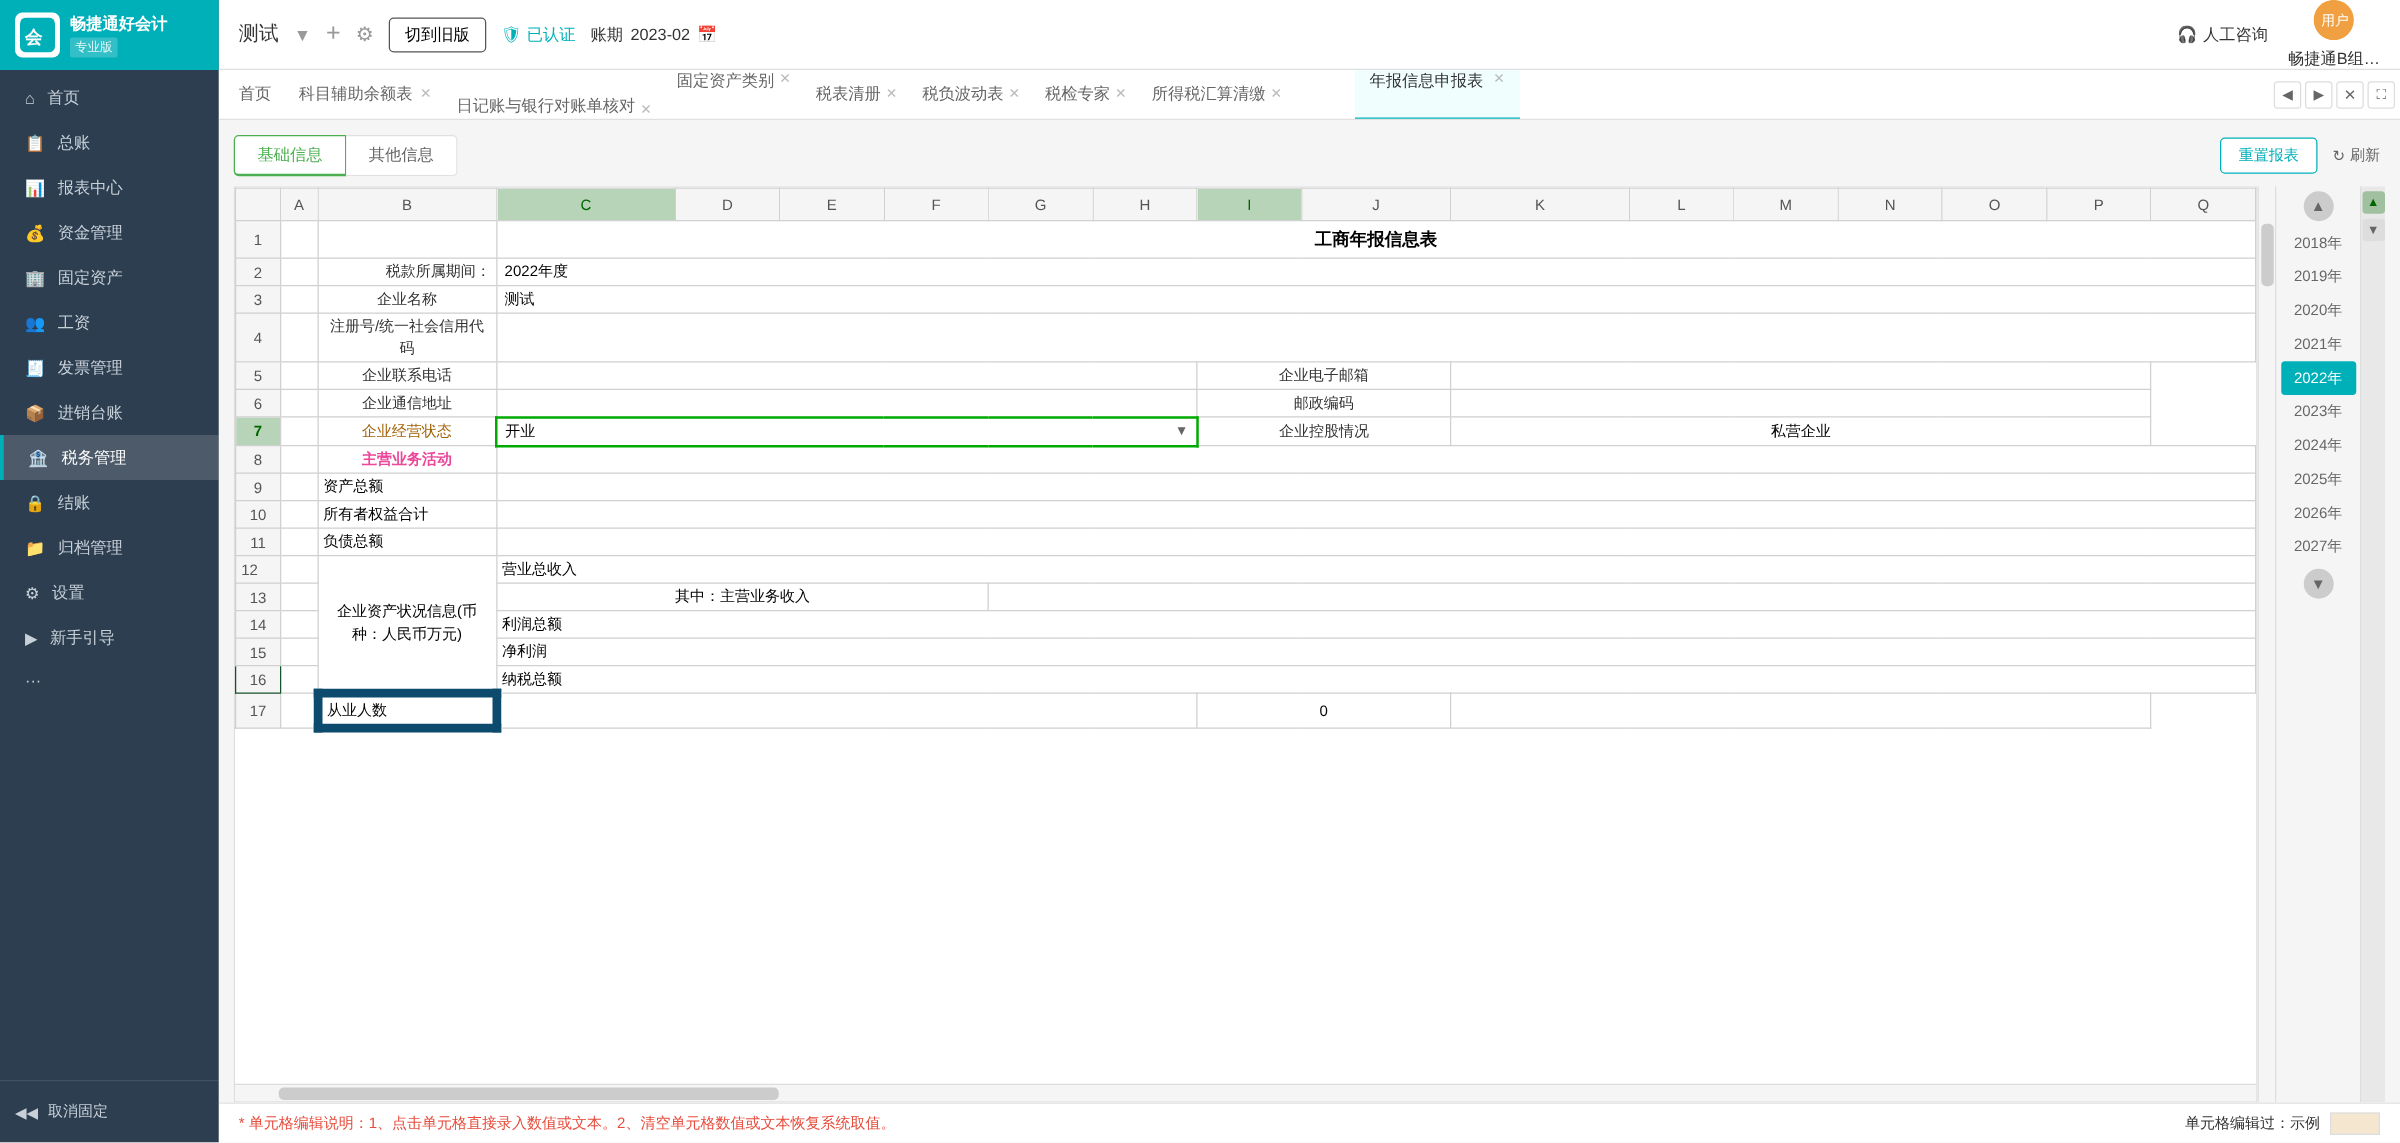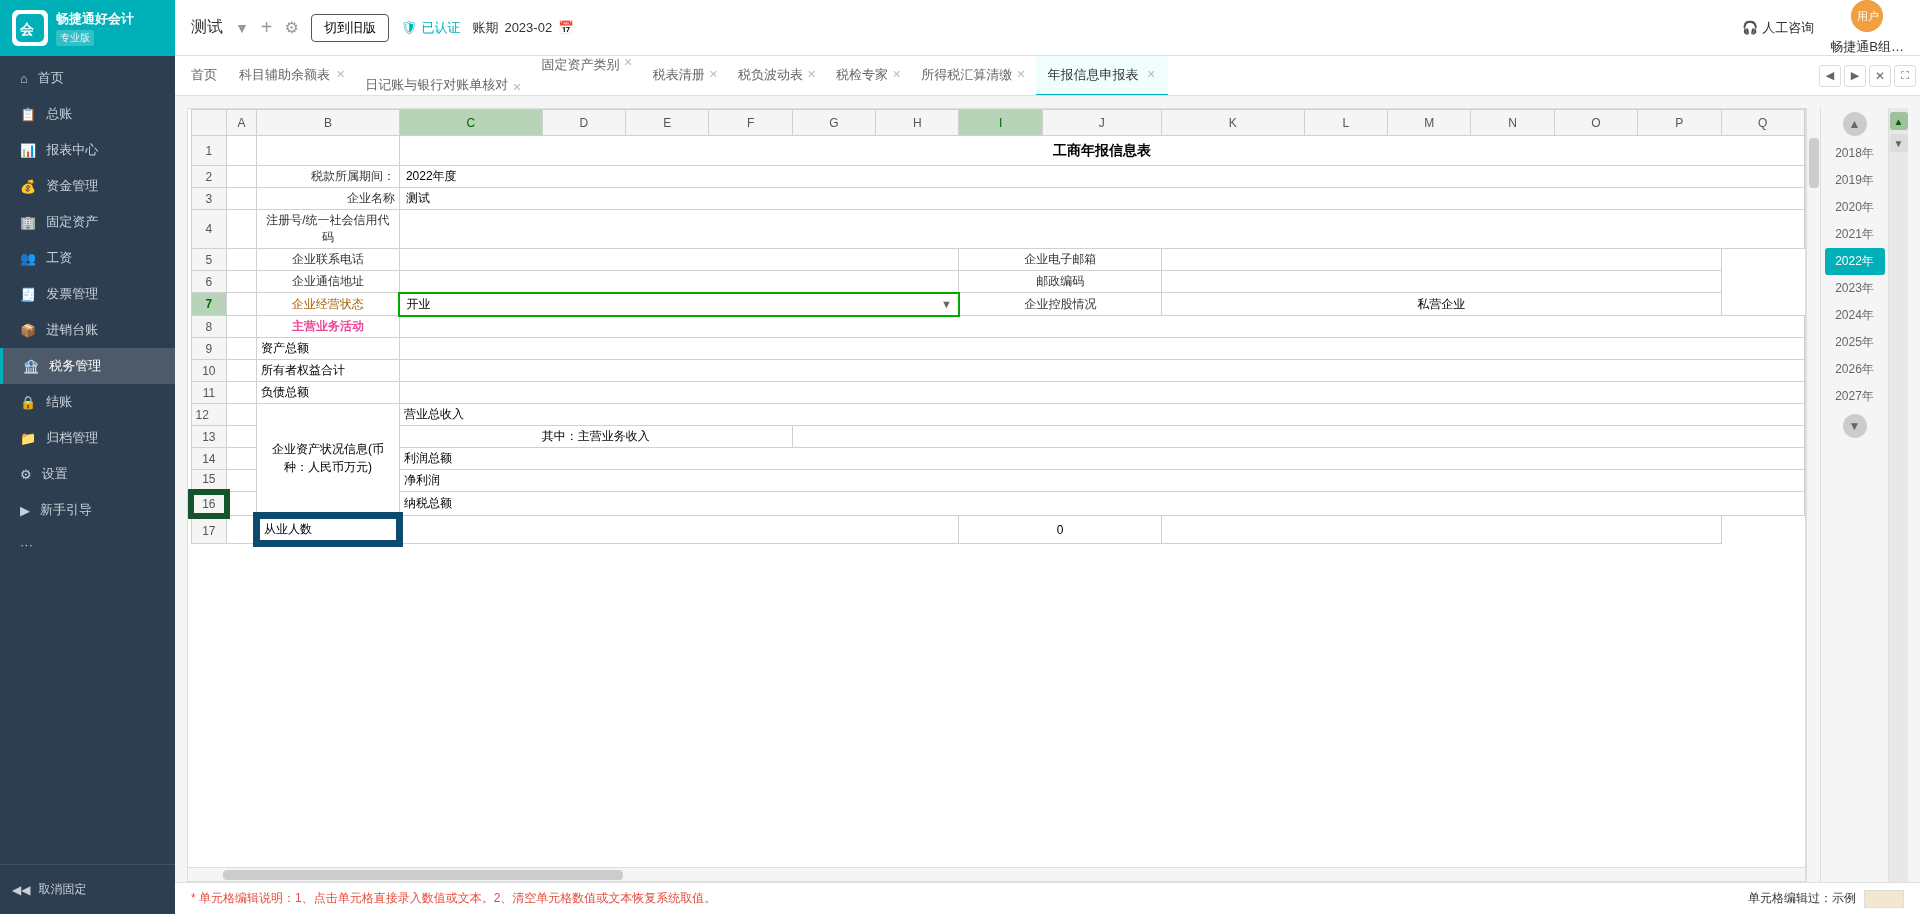--- a/index.html
+++ b/index.html
@@ -148,36 +148,53 @@
       <span style="color:#bbb; font-size:11px; cursor:pointer;">✕</span>
     </div>
     <div style="display:flex; align-items:center; gap:4px; padding:0 10px; height:40px; cursor:pointer; color:#666; font-size:13px; white-space:nowrap; border-bottom:2px solid transparent;">
       <span>税检专家</span>
       <span style="color:#bbb; font-size:11px; cursor:pointer;">✕</span>
     </div>
     <div style="display:flex; align-items:center; gap:4px; padding:0 10px; height:40px; cursor:pointer; color:#666; font-size:13px; white-space:nowrap; border-bottom:2px solid transparent;">
       <span>所得税汇算清缴</span>
       <span style="color:#bbb; font-size:11px; cursor:pointer;">✕</span>
     </div>
-    <div style="display:flex; align-items:center; gap:4px; padding:0 12px; height:40px; cursor:pointer; color:#333; font-size:13px; white-space:nowrap; border-bottom:2px solid #00b0b9; background:#f0fffe; font-weight:500;">
+    <div style="display:flex; gap:4px; padding:0 12px; height:40px; cursor:pointer; color:#333; font-size:13px; white-space:nowrap; border-bottom:2px solid #00b0b9; background:#f0fffe; font-weight:500;margin-left:48px;">
       <span>年报信息申报表</span>
       <span style="color:#bbb; font-size:11px; cursor:pointer; margin-left:4px;">✕</span>
     </div>
     <div style="margin-left:auto; display:flex; align-items:center; gap:3px;">
       <div style="width:22px; height:22px; border:1px solid #ddd; border-radius:3px; cursor:pointer; display:flex; align-items:center; justify-content:center; color:#666; font-size:11px;">◀</div>
       <div style="width:22px; height:22px; border:1px solid #ddd; border-radius:3px; cursor:pointer; display:flex; align-items:center; justify-content:center; color:#666; font-size:11px;">▶</div>
       <div style="width:22px; height:22px; border:1px solid #ddd; border-radius:3px; cursor:pointer; display:flex; align-items:center; justify-content:center; color:#666; font-size:12px;">✕</div>
       <div style="width:22px; height:22px; border:1px solid #ddd; border-radius:3px; cursor:pointer; display:flex; align-items:center; justify-content:center; color:#666; font-size:11px;">⛶</div>
     </div>
   </div>
 
   <div style="flex:1; display:flex; overflow:hidden; background:#f5f5f5;">
 
     <div style="flex:1; display:flex; flex-direction:column; overflow:hidden; padding:12px 12px 0 12px;">
 
+      <div style="display:flex; align-items:center; justify-content:space-between; margin-bottom:8px;">
+        <div style="display:flex;">
+          <div style="padding:6px 18px; font-size:13px; cursor:pointer; border:1px solid #4caf50; border-bottom:2px solid #4caf50; background:#fff; color:#4caf50; font-weight:500; border-radius:4px 0 0 4px;">
+            <span>基础信息</span>
+          </div>
+          <div style="padding:6px 18px; font-size:13px; cursor:pointer; border:1px solid #e0e0e0; border-left:none; background:#fff; color:#666; border-radius:0 4px 4px 0;">
+            <span>其他信息</span>
+          </div>
+        </div>
+        <div style="display:flex; gap:8px; align-items:center;">
+          <button style="padding:5px 14px; border:1px solid #00b0b9; border-radius:4px; color:#00b0b9; background:#fff; cursor:pointer; font-size:12px;">重置报表</button>
+          <button style="display:flex; align-items:center; gap:4px; color:#666; cursor:pointer; font-size:12px; background:none; border:none; padding:4px;">
+            <span>↻</span>
+            <span>刷新</span>
+          </button>
+        </div>
+      </div>
 
       <div style="flex:1; display:flex; overflow:hidden; gap:0;">
 
         <div style="flex:1; display:flex; flex-direction:column; overflow:hidden; background:#fff; border:1px solid #ddd;">
 
           <div style="flex:1; overflow:auto; position:relative;">
             <table style="border-collapse:collapse; font-size:12px; min-width:100%;">
 
               <thead>
                 <tr>
@@ -215,21 +232,21 @@
                 <tr>
                   <td style="background:#f5f5f5; text-align:center; color:#555; border:1px solid #d0d0d0; padding:2px 4px; font-size:12px;">2</td>
                   <td style="border:1px solid #d0d0d0; padding:2px 4px;"></td>
                   <td style="border:1px solid #d0d0d0; padding:2px 4px; text-align:right; color:#333; font-size:12px;">税款所属期间：</td>
                   <td colspan="15" style="border:1px solid #d0d0d0; padding:2px 6px; font-size:12px;">2022年度</td>
                 </tr>
 
                 <tr>
                   <td style="background:#f5f5f5; text-align:center; color:#555; border:1px solid #d0d0d0; padding:2px 4px; font-size:12px;">3</td>
                   <td style="border:1px solid #d0d0d0; padding:2px 4px;"></td>
-                  <td style="border:1px solid #d0d0d0; padding:2px 4px; text-align:right; color:#333; font-size:12px;">企业名称</td>
+                  <td style="border:1px solid #d0d0d0; padding:2px 4px; text-align:center; color:#333; font-size:12px;">企业名称</td>
                   <td colspan="15" style="border:1px solid #d0d0d0; padding:2px 6px; font-size:12px;">测试</td>
                 </tr>
 
                 <tr>
                   <td style="background:#f5f5f5; text-align:center; color:#555; border:1px solid #d0d0d0; padding:2px 4px; font-size:12px;">4</td>
                   <td style="border:1px solid #d0d0d0; padding:2px 4px;"></td>
                   <td style="border:1px solid #d0d0d0; padding:2px 4px; text-align:center; color:#333; font-size:12px;">注册号/统一社会信用代码</td>
                   <td colspan="15" style="border:1px solid #d0d0d0; padding:2px 6px;"></td>
                 </tr>
 
@@ -314,21 +331,21 @@
                   <td colspan="15" style="border:1px solid #d0d0d0; padding:2px 4px; font-size:12px;">利润总额</td>
                 </tr>
 
                 <tr>
                   <td style="background:#f5f5f5; text-align:center; color:#555; border:1px solid #d0d0d0; padding:2px 4px; font-size:12px;">15</td>
                   <td style="border:1px solid #d0d0d0; padding:2px 4px;"></td>
                   <td colspan="15" style="border:1px solid #d0d0d0; padding:2px 4px; font-size:12px;">净利润</td>
                 </tr>
 
                 <tr>
-                  <td style="background:#f5f5f5; text-align:center; color:#555; border:6px solid #14532d; padding:2px 4px; font-size:12px;margin-left:44px;">16</td>
+                  <td style="background:#f5f5f5; text-align:center; color:#555; border:1px solid #14532d; padding:2px 4px; font-size:12px;margin-left:44px;">16</td>
                   <td style="border:1px solid #d0d0d0; padding:2px 4px;"></td>
                   <td colspan="15" style="border:1px solid #d0d0d0; padding:2px 4px; font-size:12px;">纳税总额</td>
                 </tr>
 
                 <tr>
                   <td style="background:#f5f5f5; text-align:center; color:#555; border:1px solid #d0d0d0; padding:2px 4px; font-size:12px;">17</td>
                   <td style="border:1px solid #d0d0d0; padding:2px 4px;"></td>
                   <td style="border:7px solid #0c4a6e; padding:2px 4px; font-size:12px;">从业人数</td>
                   <td colspan="6" style="border:1px solid #d0d0d0; padding:2px 4px;"></td>
                   <td colspan="2" style="border:1px solid #d0d0d0; padding:2px 4px; text-align:center; font-size:12px;">0</td>

